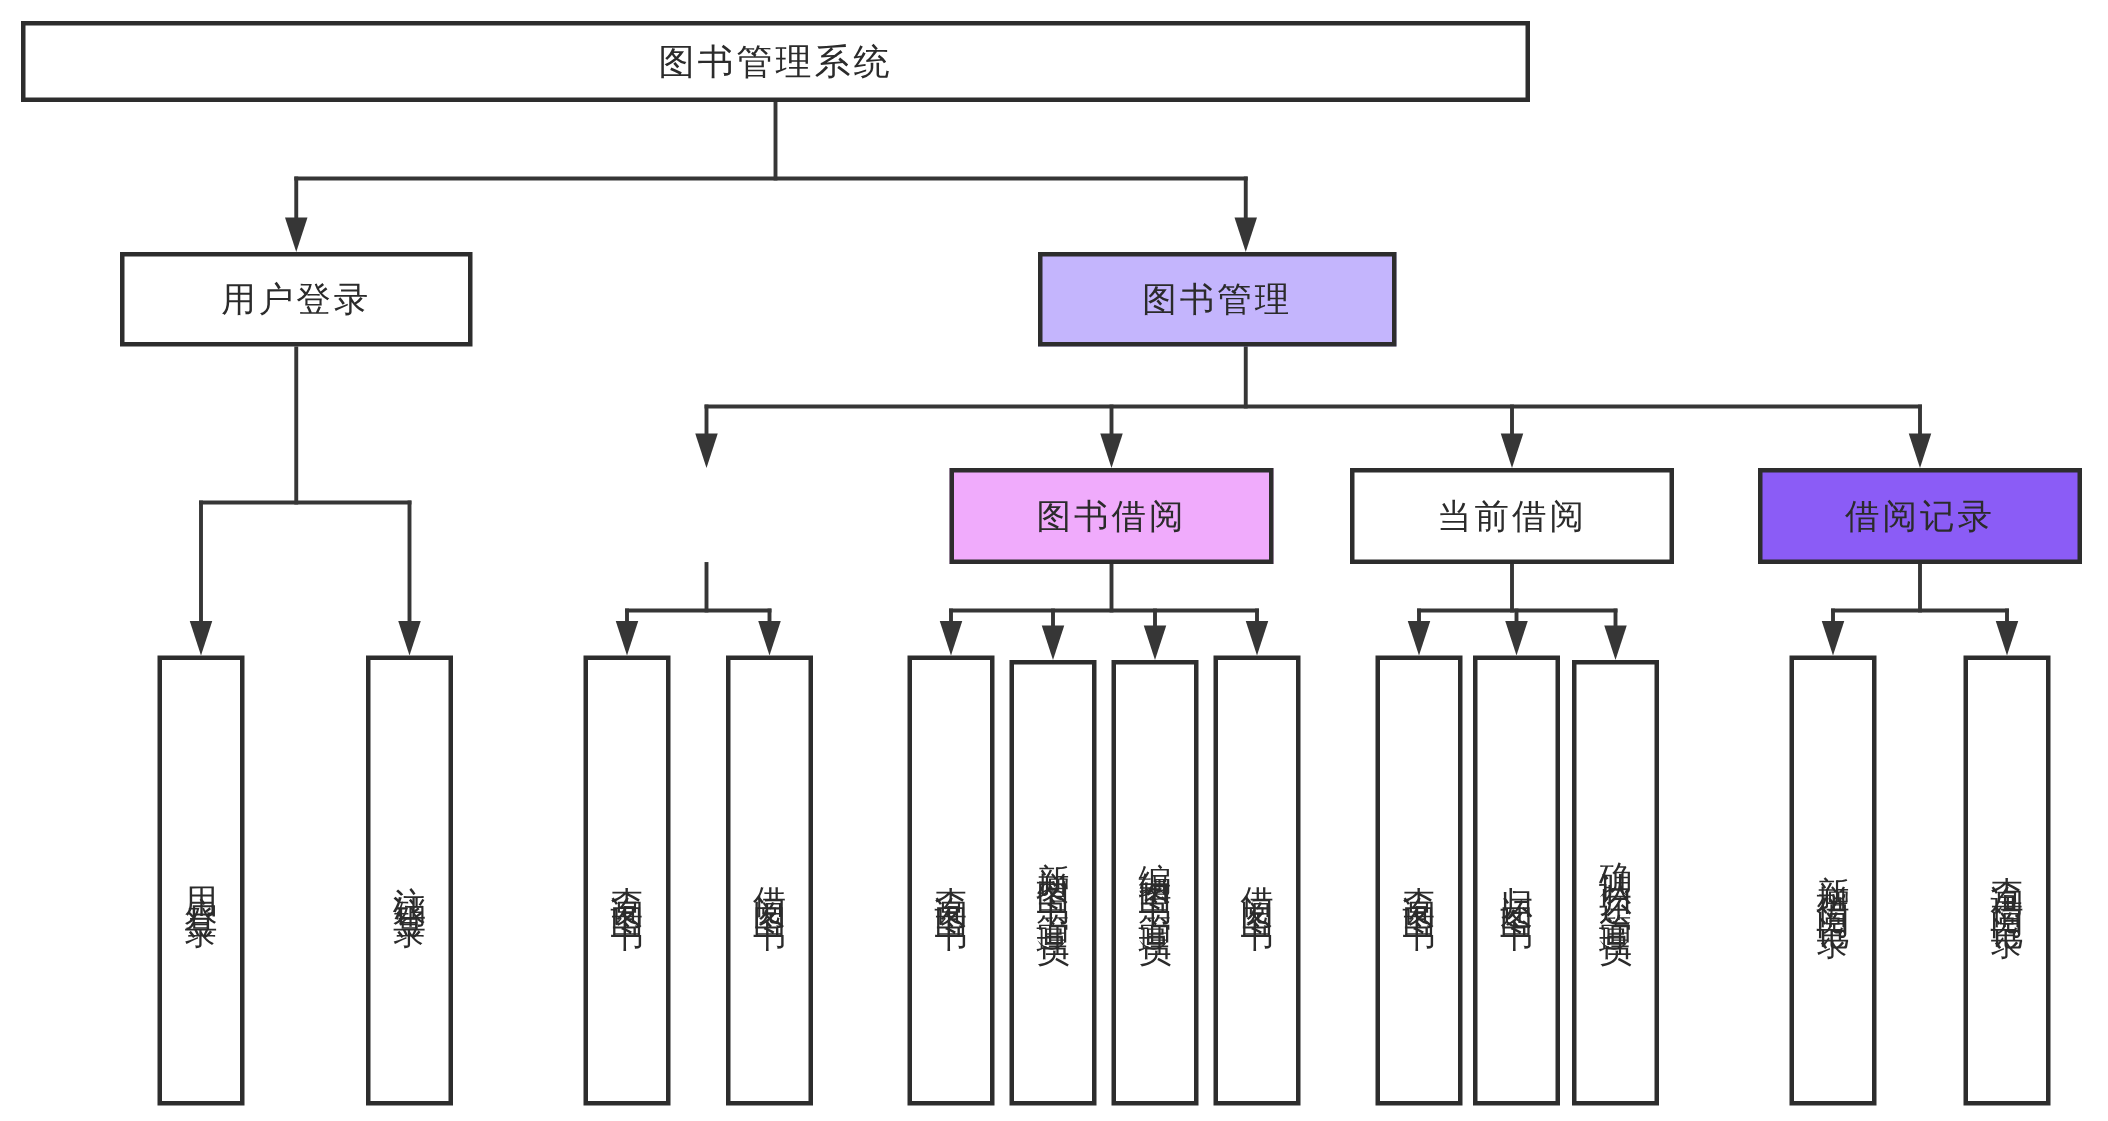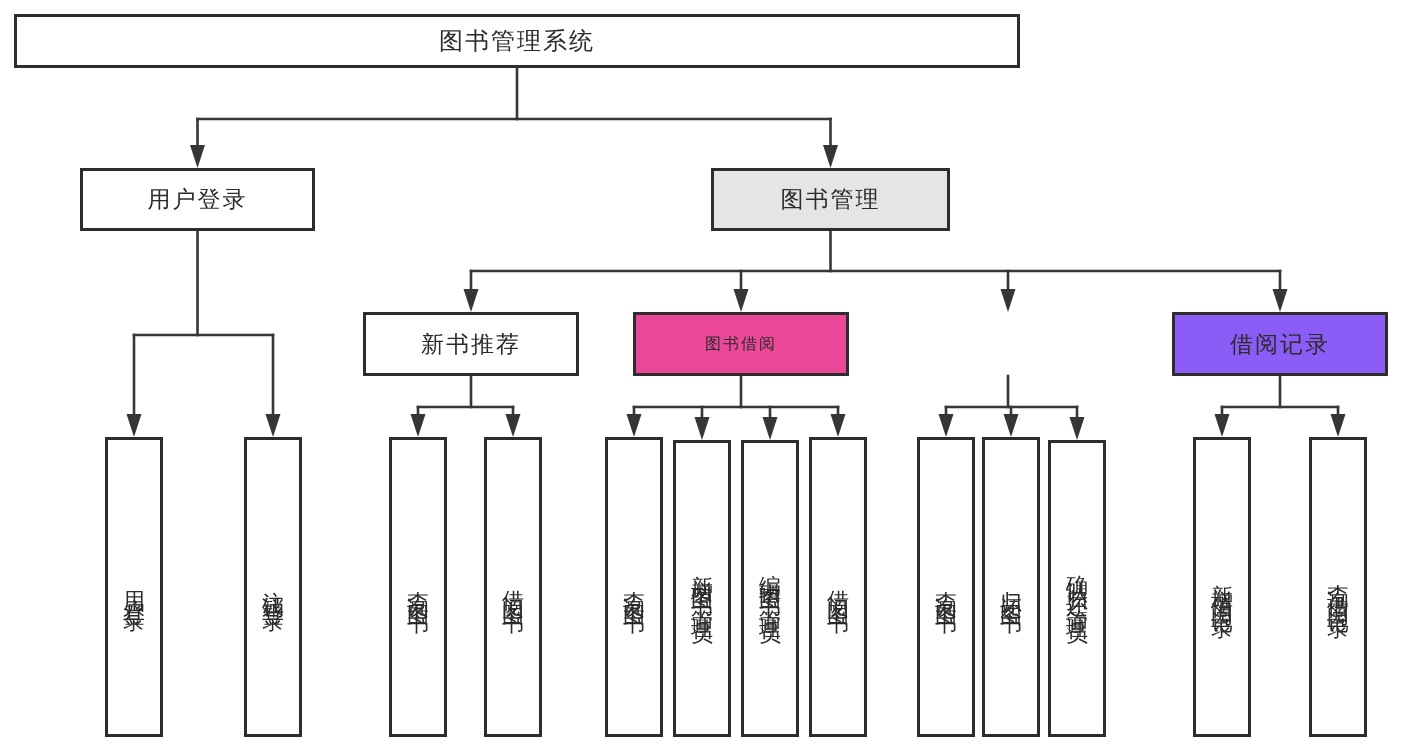--- a/index.html
+++ b/index.html
@@ -107,28 +107,28 @@
       <line x1="1338" y1="407" x2="1338" y2="418" stroke="#363636" stroke-width="2.6" stroke-linecap="square"></line>
       <polygon points="1330.5,414 1345.5,414 1338,437" fill="#363636"></polygon>
     </svg>
   <div id="nodes-layer">
       <div class="node h" style="left: 14px; top: 14px; width: 1006px; height: 54px; font-size: 24px; border-color: rgb(45, 45, 45); background: rgb(255, 255, 255); color: rgb(43, 43, 43);">
         <span>图书管理系统</span>
       </div>
       <div class="node h" style="left: 80px; top: 168px; width: 235px; height: 63px; font-size: 23px; border-color: rgb(45, 45, 45); background: rgb(255, 255, 255); color: rgb(43, 43, 43);">
         <span>用户登录</span>
       </div>
-      <div class="node h" style="left: 711px; top: 168px; width: 239px; height: 63px; font-size: 23px; border-color: rgb(45, 45, 45); background: #e5e5e5; color: rgb(43, 43, 43);">
+      <div class="node h" style="left: 692px; top: 168px; width: 239px; height: 63px; font-size: 23px; border-color: rgb(45, 45, 45); background: #c4b5fd; color: rgb(43, 43, 43);">
         <span>图书管理</span>
       </div>
-      <div class="node h" style="left: 363px; top: 312px; width: 216px; height: 64px; font-size: 23px; border-color: rgb(45, 45, 45); background: rgb(255, 255, 255); color: rgb(43, 43, 43);">
-        <span>新书推荐</span>
+      <div class="node h" style="left: 633px; top: 312px; width: 216px; height: 64px; font-size: 23px; border-color: rgb(45, 45, 45); background: #f0abfc; color: rgb(43, 43, 43);">
+        <span>图书借阅</span>
       </div>
-      <div class="node h" style="left: 633px; top: 312px; width: 216px; height: 64px; font-size: 16px; border-color: rgb(45, 45, 45); background: #ec4899; color: rgb(43, 43, 43);">
-        <span>图书借阅</span>
+      <div class="node h" style="left: 900px; top: 312px; width: 216px; height: 64px; font-size: 23px; border-color: rgb(45, 45, 45); background: rgb(255, 255, 255); color: rgb(43, 43, 43);">
+        <span>当前借阅</span>
       </div>
       <div class="node h" style="left: 1172px; top: 312px; width: 216px; height: 64px; font-size: 23px; border-color: rgb(45, 45, 45); background: #8b5cf6; color: rgb(43, 43, 43);">
         <span>借阅记录</span>
       </div>
       <div class="node v" style="left: 105px; top: 437px; width: 58px; height: 300px; font-size: 22px; border-color: rgb(45, 45, 45); background: rgb(255, 255, 255); color: rgb(43, 43, 43);">
         <span>用户登录</span>
       </div>
       <div class="node v" style="left: 244px; top: 437px; width: 58px; height: 300px; font-size: 22px; border-color: rgb(45, 45, 45); background: rgb(255, 255, 255); color: rgb(43, 43, 43);">
         <span>注销登录</span>
       </div>

